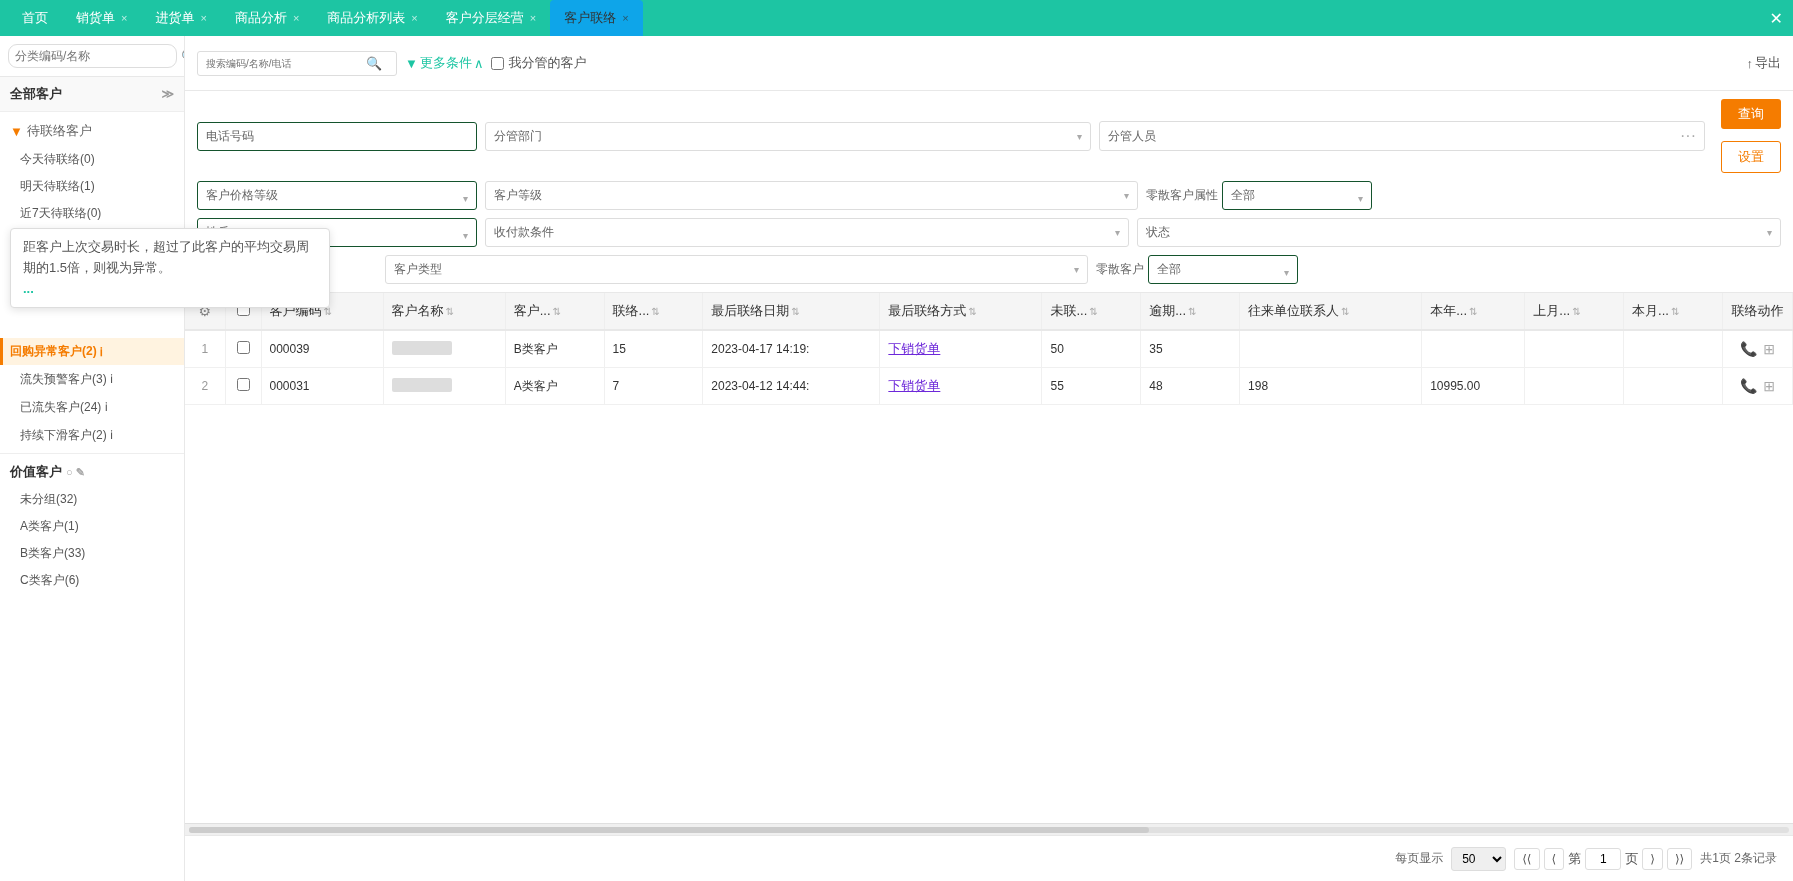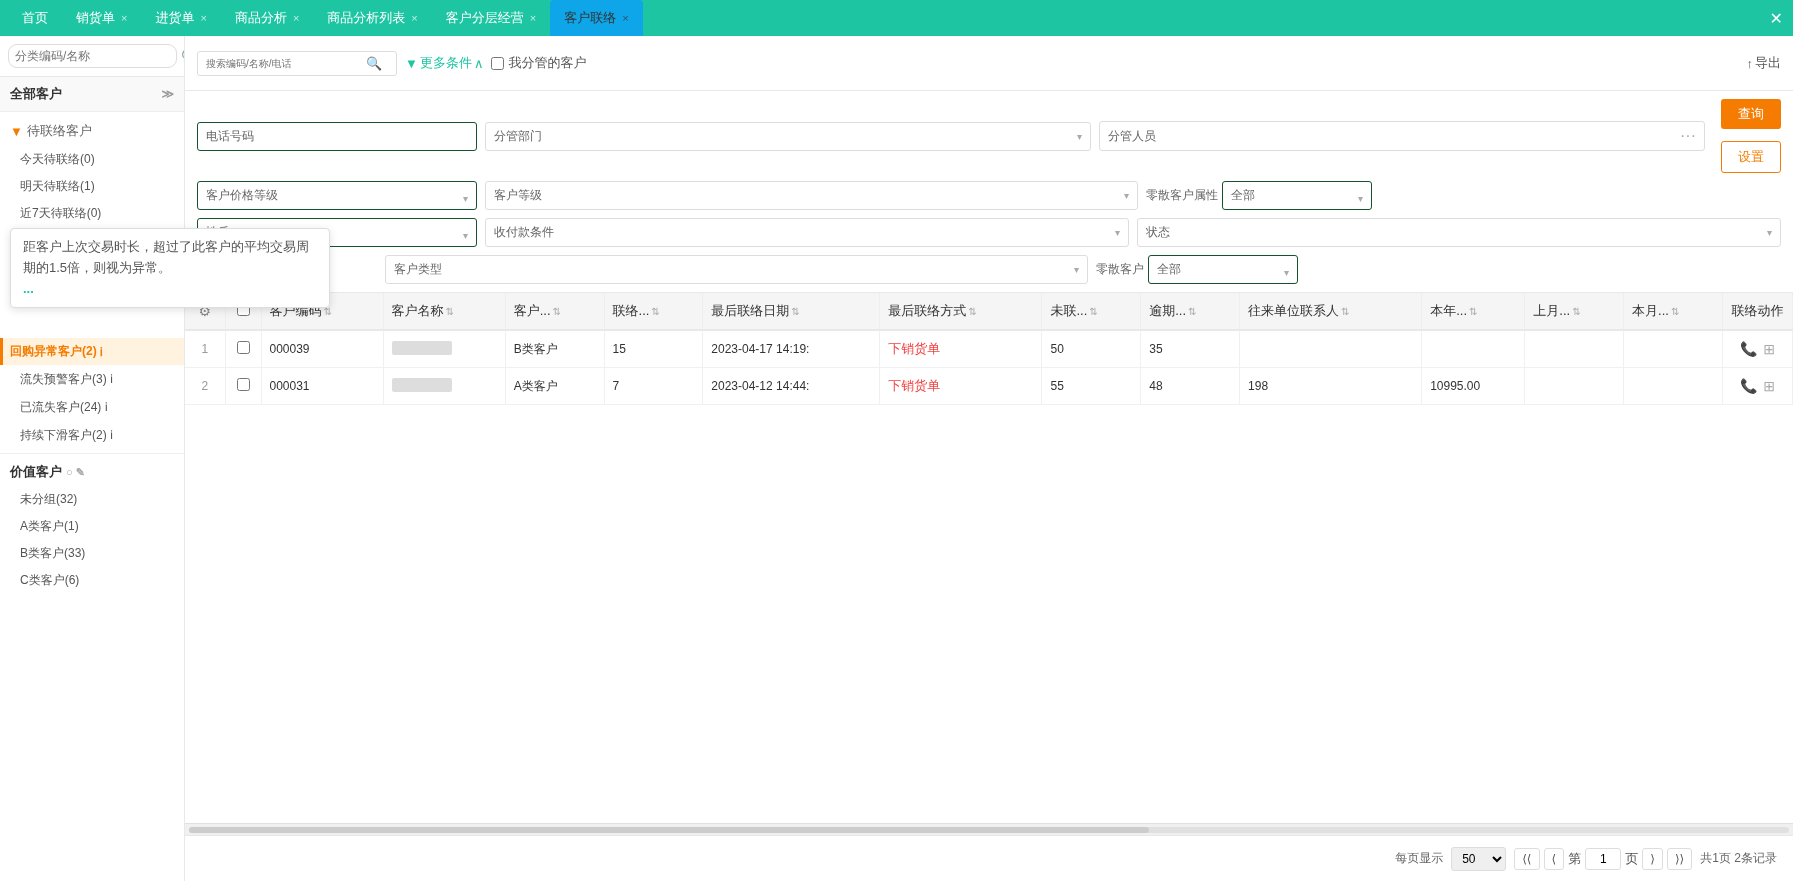--- a/index.html
+++ b/index.html
@@ -153,21 +153,21 @@
     }
     thead th .col-sort { color: #aaa; font-size: 10px; margin-left: 2px; }
     tbody tr { border-bottom: 1px solid #f0f0f0; }
     tbody td {
       padding: 9px 8px; color: #333; font-size: 12px;
       white-space: nowrap; border-right: 1px solid #f0f0f0;
     }
     .col-index { width: 40px; text-align: center; color: #999; }
     .col-check { width: 36px; text-align: center; }
     .col-actions { width: 70px; text-align: center; }
-    .link-text { color: #ef4444; cursor: pointer; }
+    .link-text { color: #6d28d9; cursor: pointer; text-decoration: underline; }
     .action-icons { display: flex; gap: 6px; justify-content: center; }
     .action-icon { color: #aaa; cursor: pointer; font-size: 14px; }
 
     
     .pagination {
       height: 46px; background: white; border-top: 1px solid #e8e8e8;
       display: flex; align-items: center; justify-content: flex-end;
       padding: 0 16px; gap: 8px;
     }
     .pagination .per-page-label { color: #666; font-size: 12px; }

